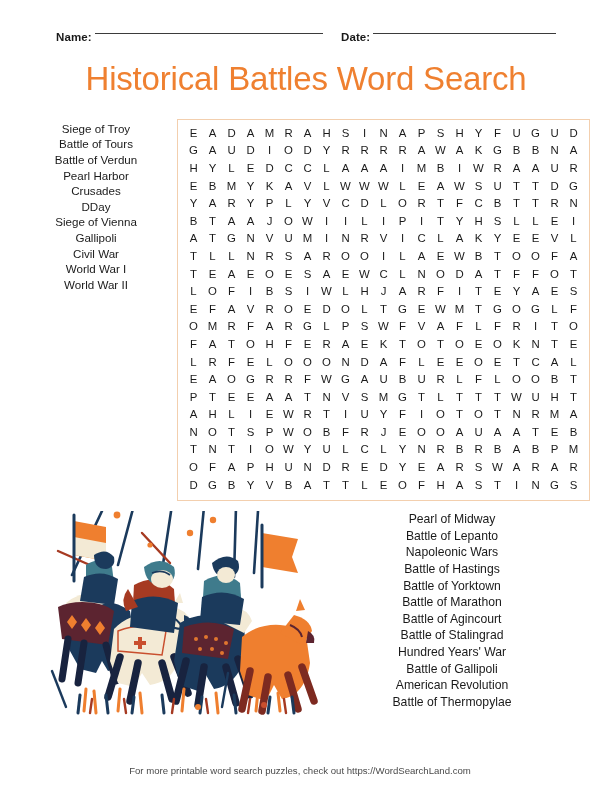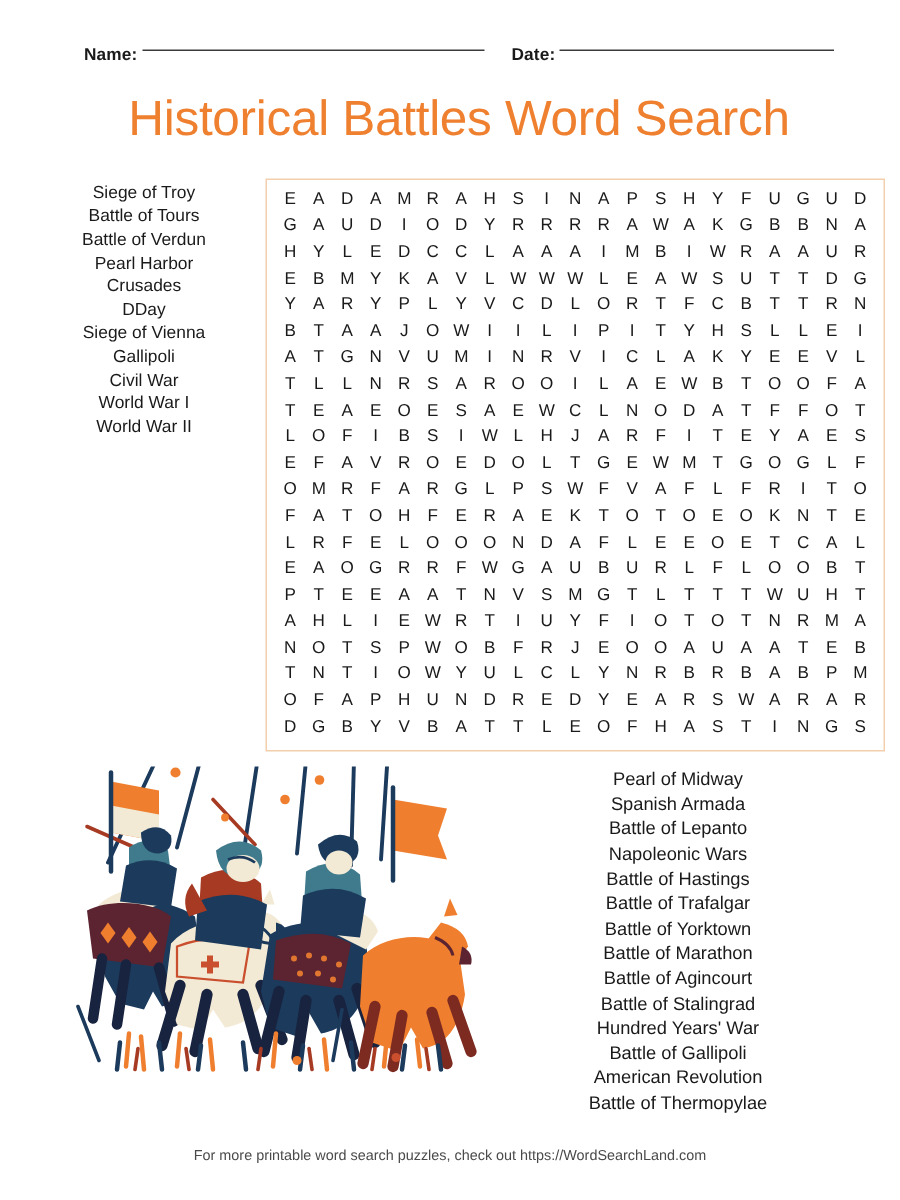--- a/index.html
+++ b/index.html
@@ -836,25 +836,23 @@
           <line x1="30" y1="160" x2="44" y2="196" stroke="#1b3a5c" stroke-width="2.4" stroke-linecap="round"></line>
           <line x1="206" y1="162" x2="200" y2="196" stroke="#1b3a5c" stroke-width="2.4" stroke-linecap="round"></line>
           <circle cx="176" cy="196" r="3" fill="#ef7f2f"></circle>
           <circle cx="242" cy="194" r="3" fill="#c94f2e"></circle>
         </g>
       </svg>
     </div>
 
     <div class="wordlist-right">
         <div class="word">Pearl of Midway</div>
-        <div class="word">Spanish Armada</div>
         <div class="word">Battle of Lepanto</div>
         <div class="word">Napoleonic Wars</div>
         <div class="word">Battle of Hastings</div>
-        <div class="word">Battle of Trafalgar</div>
         <div class="word">Battle of Yorktown</div>
         <div class="word">Battle of Marathon</div>
         <div class="word">Battle of Agincourt</div>
         <div class="word">Battle of Stalingrad</div>
         <div class="word">Hundred Years' War</div>
         <div class="word">Battle of Gallipoli</div>
         <div class="word">American Revolution</div>
         <div class="word">Battle of Thermopylae</div>
       </div>
 

